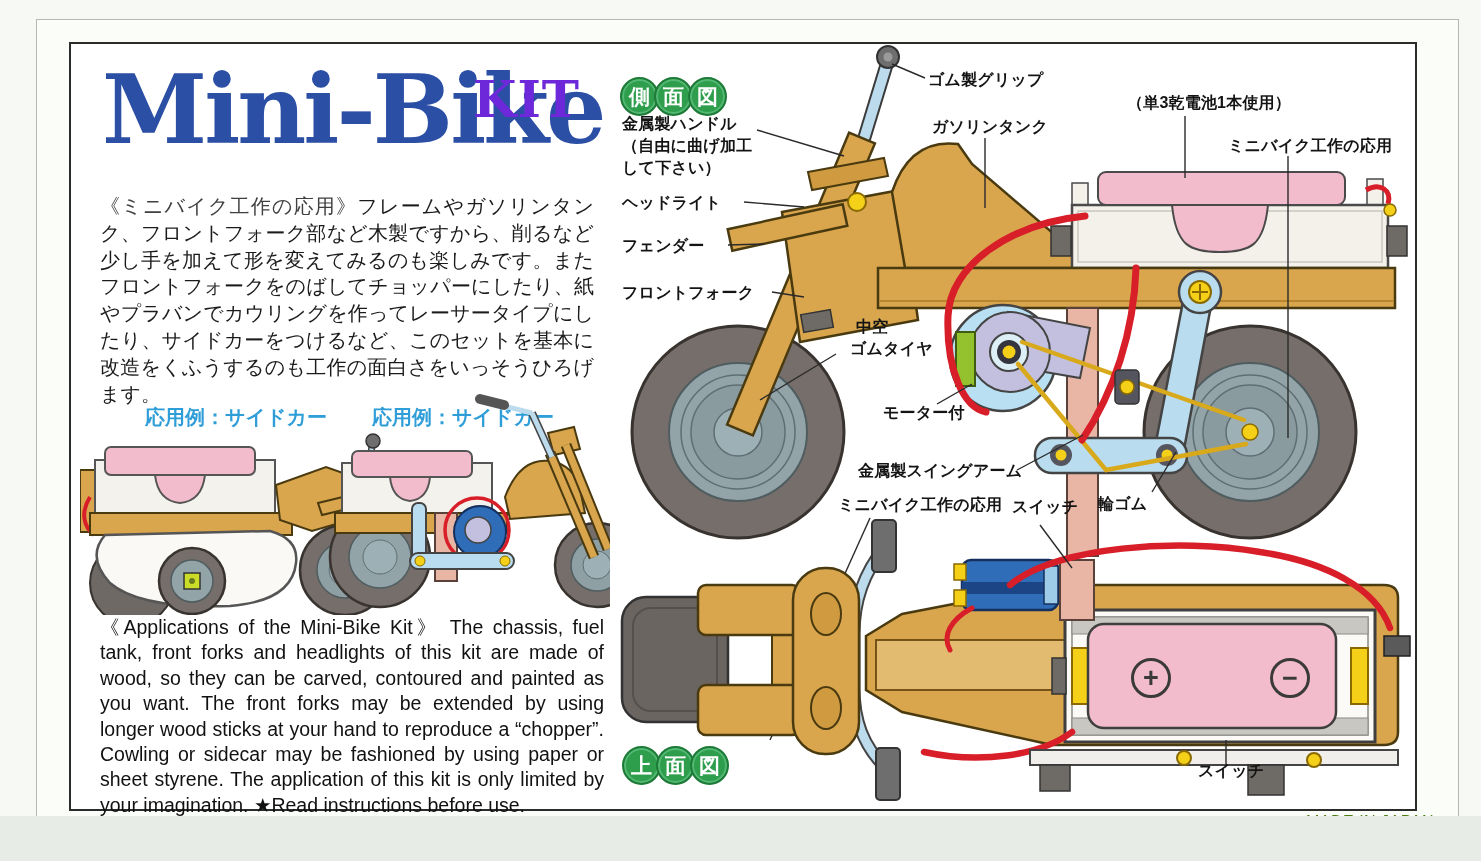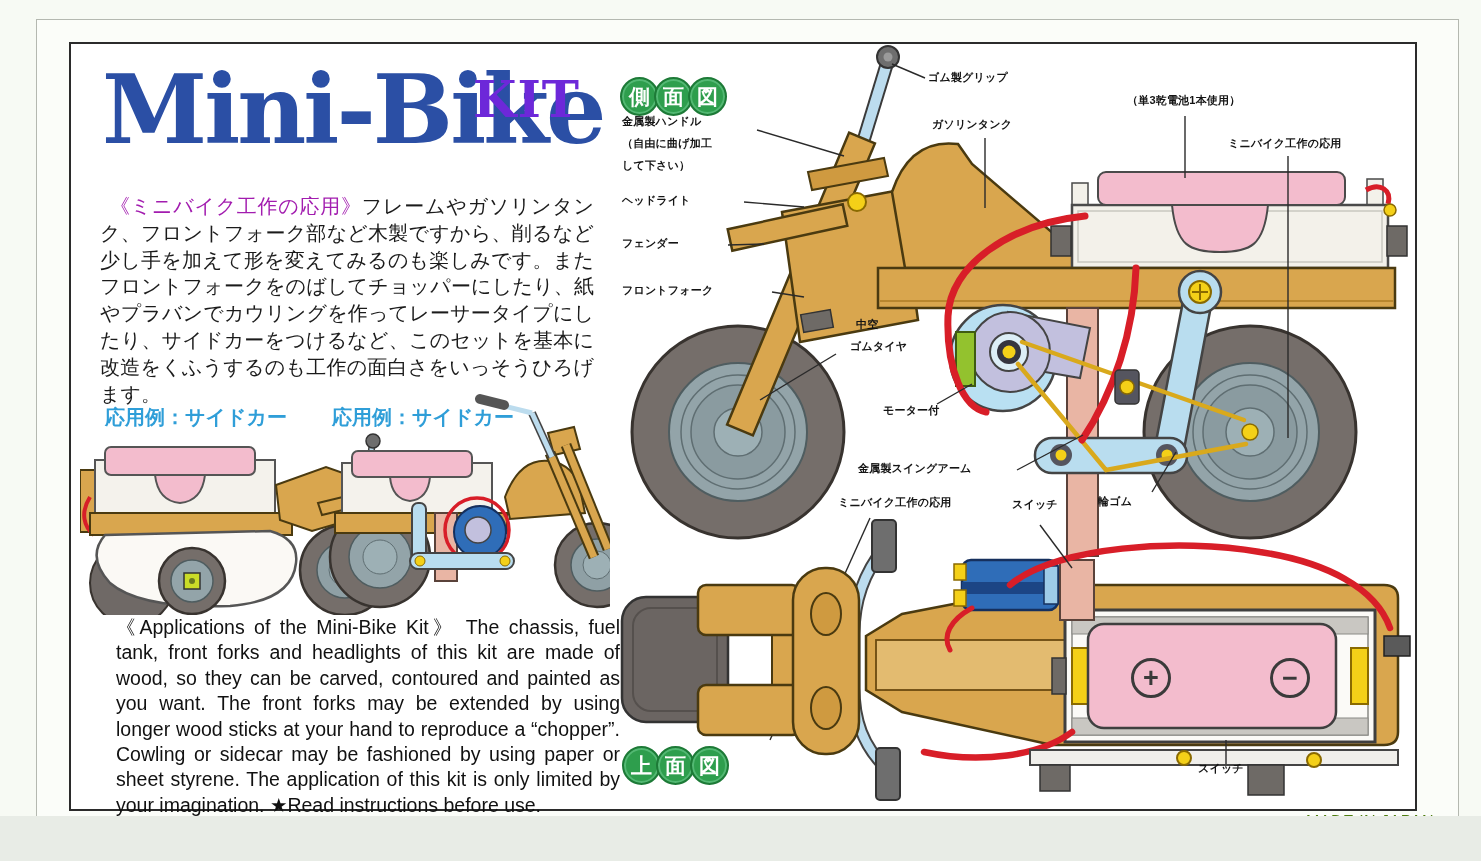--- a/index.html
+++ b/index.html
@@ -11,28 +11,28 @@
         background:#ffffff;border:2px solid #2b2b2b;}
   .abs{position:absolute;}
   
   #logo-title{left:102px;top:58px;font-family:"DejaVu Serif","Liberation Serif",serif;
         font-weight:bold;font-size:95px;letter-spacing:-3px;color:#2b4fa5;line-height:1.1;}
   #logo-kit{left:473px;top:70px;font-family:"DejaVu Serif","Liberation Serif",serif;
         font-weight:bold;font-size:50px;letter-spacing:1px;color:#6d28d9;}
   
   #jp-intro{left:100px;top:193px;width:494px;font-size:20px;line-height:26.8px;
         text-align:justify;color:#1b1b1b;font-weight:500;}
-  #jp-intro .lead{color:#a21caf;margin-left:10px;}
+  #jp-intro .lead{color:#404040;}
   #en-intro{left:100px;top:615px;width:504px;font-size:19.5px;line-height:25.4px;
-        text-align:justify;color:#111;margin-left:16px;}
-  .example-label{font-size:20px;font-weight:600;color:#2f9ed8;white-space:nowrap;}
+        text-align:justify;color:#111;}
+  .example-label{font-size:20px;font-weight:600;color:#2f9ed8;white-space:nowrap;margin-left:40px;}
   #example-sidecar-label{left:105px;top:404px;}
   #example-chopper-label{left:332px;top:404px;}
   
-  .plabel{position:absolute;font-size:11px;font-weight:600;color:#141414;
+  .plabel{position:absolute;font-size:16px;font-weight:600;color:#141414;
         white-space:nowrap;letter-spacing:0.2px;}
   
   .badge{position:absolute;display:flex;}
   .badge .c{width:35px;height:35px;border-radius:50%;background:#2e9e4d;
         border:2px solid #1d7a37;color:#fff;font-size:21px;font-weight:bold;
         display:flex;align-items:center;justify-content:center;margin-right:-5px;
         box-shadow:inset 0 0 0 2px #53b873;}
   
   .terminal{position:absolute;width:34px;height:34px;border:3px solid #3a3a3a;
         border-radius:50%;display:flex;align-items:center;justify-content:center;

